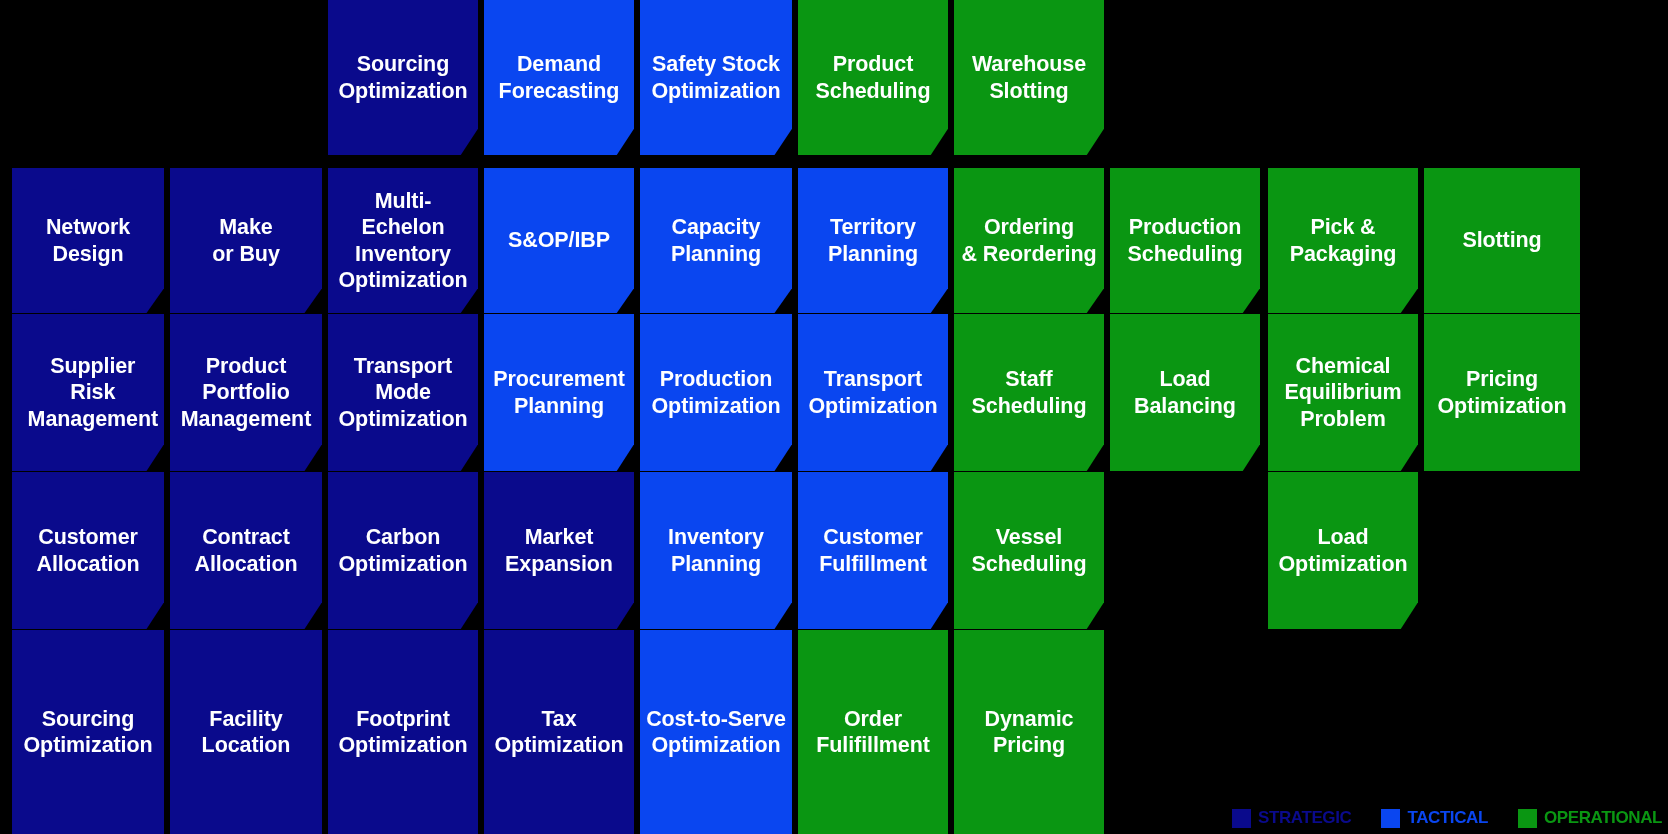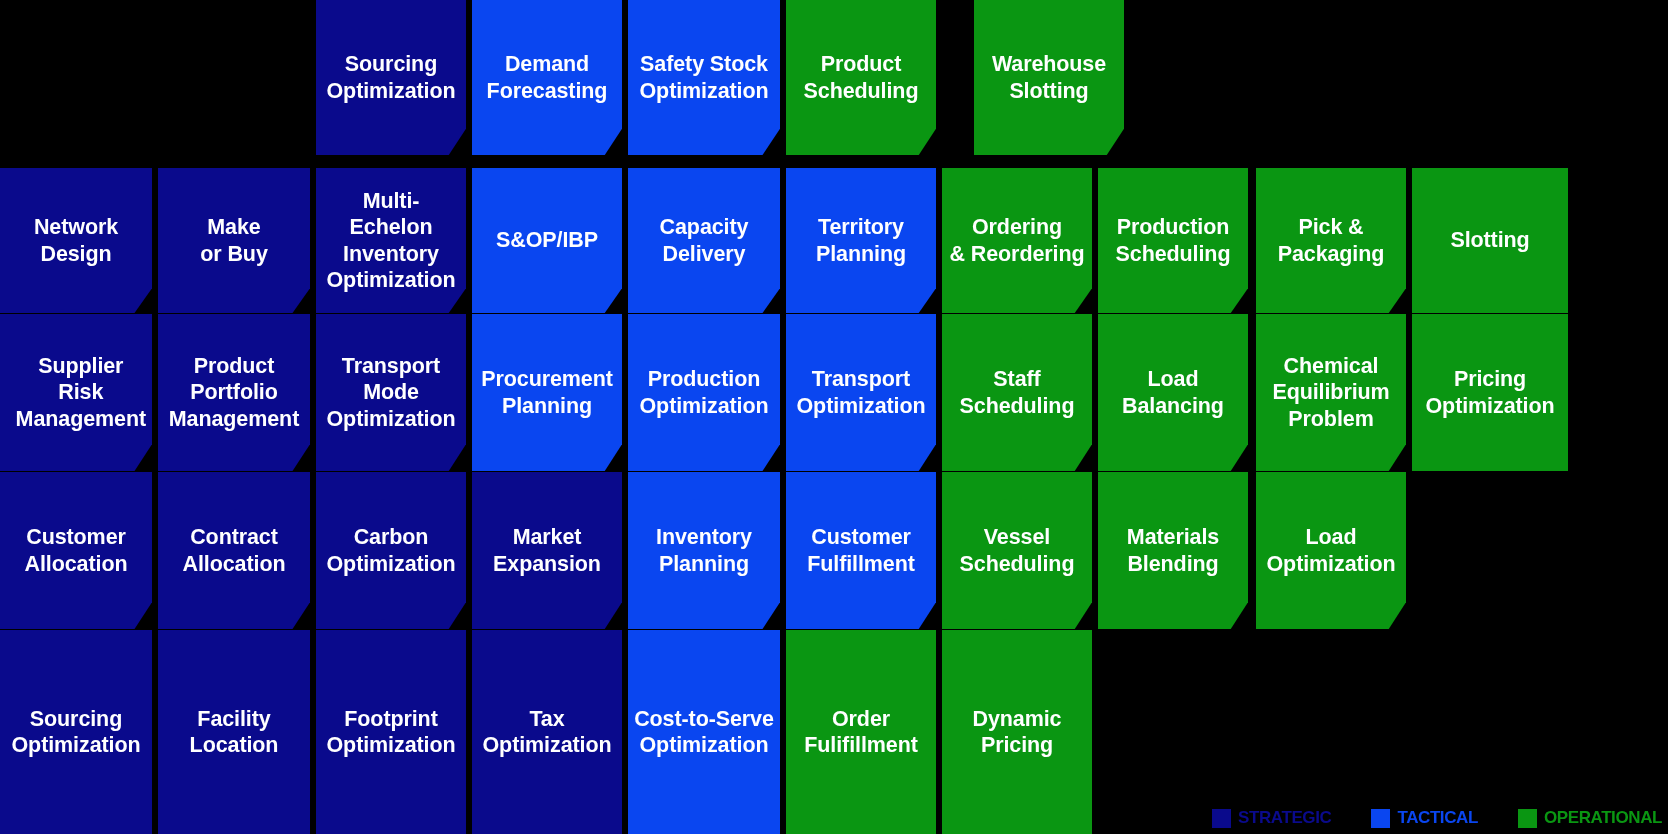--- a/index.html
+++ b/index.html
@@ -12,21 +12,21 @@
     overflow: hidden;
   }
 
   body {
     font-family: "Liberation Sans", sans-serif;
     position: relative;
   }
 
   #grid {
     position: absolute;
-    left: 0;
+    left: 12px;
     top: 0;
     width: 1549px;
     height: 834px;
   }
 
   .card {
     position: absolute;
     display: flex;
     align-items: center;
     justify-content: center;
@@ -54,21 +54,21 @@
   .card.edge-bottom {
     clip-path: polygon(0 0, 100% 0, 100% 100%, 0 100%);
   }
 
   #legend {
     position: absolute;
     right: 6px;
     bottom: 6px;
     display: flex;
     align-items: center;
-    gap: 40px;
+    gap: 30px;
     z-index: 20;
   }
 
   .legend-item {
     display: flex;
     align-items: center;
     gap: 7px;
   }
 
   .legend-swatch {
@@ -88,32 +88,32 @@
 
 <div id="grid">
     <div class="card strategic" style="left: 316px; top: 0px; width: 150px; height: 155px;"><span>Sourcing
 Optimization</span></div>
     <div class="card tactical" style="left: 472px; top: 0px; width: 150px; height: 155px;"><span>Demand
 Forecasting</span></div>
     <div class="card tactical" style="left: 628px; top: 0px; width: 152px; height: 155px;"><span>Safety Stock
 Optimization</span></div>
     <div class="card operational" style="left: 786px; top: 0px; width: 150px; height: 155px;"><span>Product
 Scheduling</span></div>
-    <div class="card operational" style="left: 942px; top: 0px; width: 150px; height: 155px; margin-left: 32px;"><span>Warehouse
+    <div class="card operational" style="left: 942px; top: 0px; width: 150px; height: 155px;"><span>Warehouse
 Slotting</span></div>
     <div class="card strategic" style="left: 0px; top: 168px; width: 152px; height: 145px;"><span>Network
 Design</span></div>
     <div class="card strategic" style="left: 158px; top: 168px; width: 152px; height: 145px;"><span>Make
 or Buy</span></div>
     <div class="card strategic" style="left: 316px; top: 168px; width: 150px; height: 145px;"><span>Multi-Echelon
 Inventory
 Optimization</span></div>
     <div class="card tactical" style="left: 472px; top: 168px; width: 150px; height: 145px;"><span>S&amp;OP/IBP</span></div>
     <div class="card tactical" style="left: 628px; top: 168px; width: 152px; height: 145px;"><span>Capacity
-Delivery</span></div>
+Planning</span></div>
     <div class="card tactical" style="left: 786px; top: 168px; width: 150px; height: 145px;"><span>Territory
 Planning</span></div>
     <div class="card operational" style="left: 942px; top: 168px; width: 150px; height: 145px;"><span>Ordering
 &amp; Reordering</span></div>
     <div class="card operational" style="left: 1098px; top: 168px; width: 150px; height: 145px;"><span>Production
 Scheduling</span></div>
     <div class="card operational" style="left: 1256px; top: 168px; width: 150px; height: 145px;"><span>Pick &amp;
 Packaging</span></div>
     <div class="card operational edge-right" style="left: 1412px; top: 168px; width: 156px; height: 145px;"><span>Slotting</span></div>
     <div class="card strategic" style="left: 0px; top: 314px; width: 152px; height: 157px; justify-content: flex-end;"><span>Supplier
@@ -147,22 +147,20 @@
     <div class="card strategic" style="left: 316px; top: 472px; width: 150px; height: 157px;"><span>Carbon
 Optimization</span></div>
     <div class="card strategic" style="left: 472px; top: 472px; width: 150px; height: 157px;"><span>Market
 Expansion</span></div>
     <div class="card tactical" style="left: 628px; top: 472px; width: 152px; height: 157px;"><span>Inventory
 Planning</span></div>
     <div class="card tactical" style="left: 786px; top: 472px; width: 150px; height: 157px;"><span>Customer
 Fulfillment</span></div>
     <div class="card operational" style="left: 942px; top: 472px; width: 150px; height: 157px;"><span>Vessel
 Scheduling</span></div>
-    <div class="card operational" style="left: 1098px; top: 472px; width: 150px; height: 157px;"><span>Materials
-Blending</span></div>
     <div class="card operational" style="left: 1256px; top: 472px; width: 150px; height: 157px;"><span>Load
 Optimization</span></div>
     <div class="card strategic edge-bottom" style="left: 0px; top: 630px; width: 152px; height: 204px;"><span>Sourcing
 Optimization</span></div>
     <div class="card strategic edge-bottom" style="left: 158px; top: 630px; width: 152px; height: 204px;"><span>Facility
 Location</span></div>
     <div class="card strategic edge-bottom" style="left: 316px; top: 630px; width: 150px; height: 204px;"><span>Footprint
 Optimization</span></div>
     <div class="card strategic edge-bottom" style="left: 472px; top: 630px; width: 150px; height: 204px;"><span>Tax
 Optimization</span></div>

